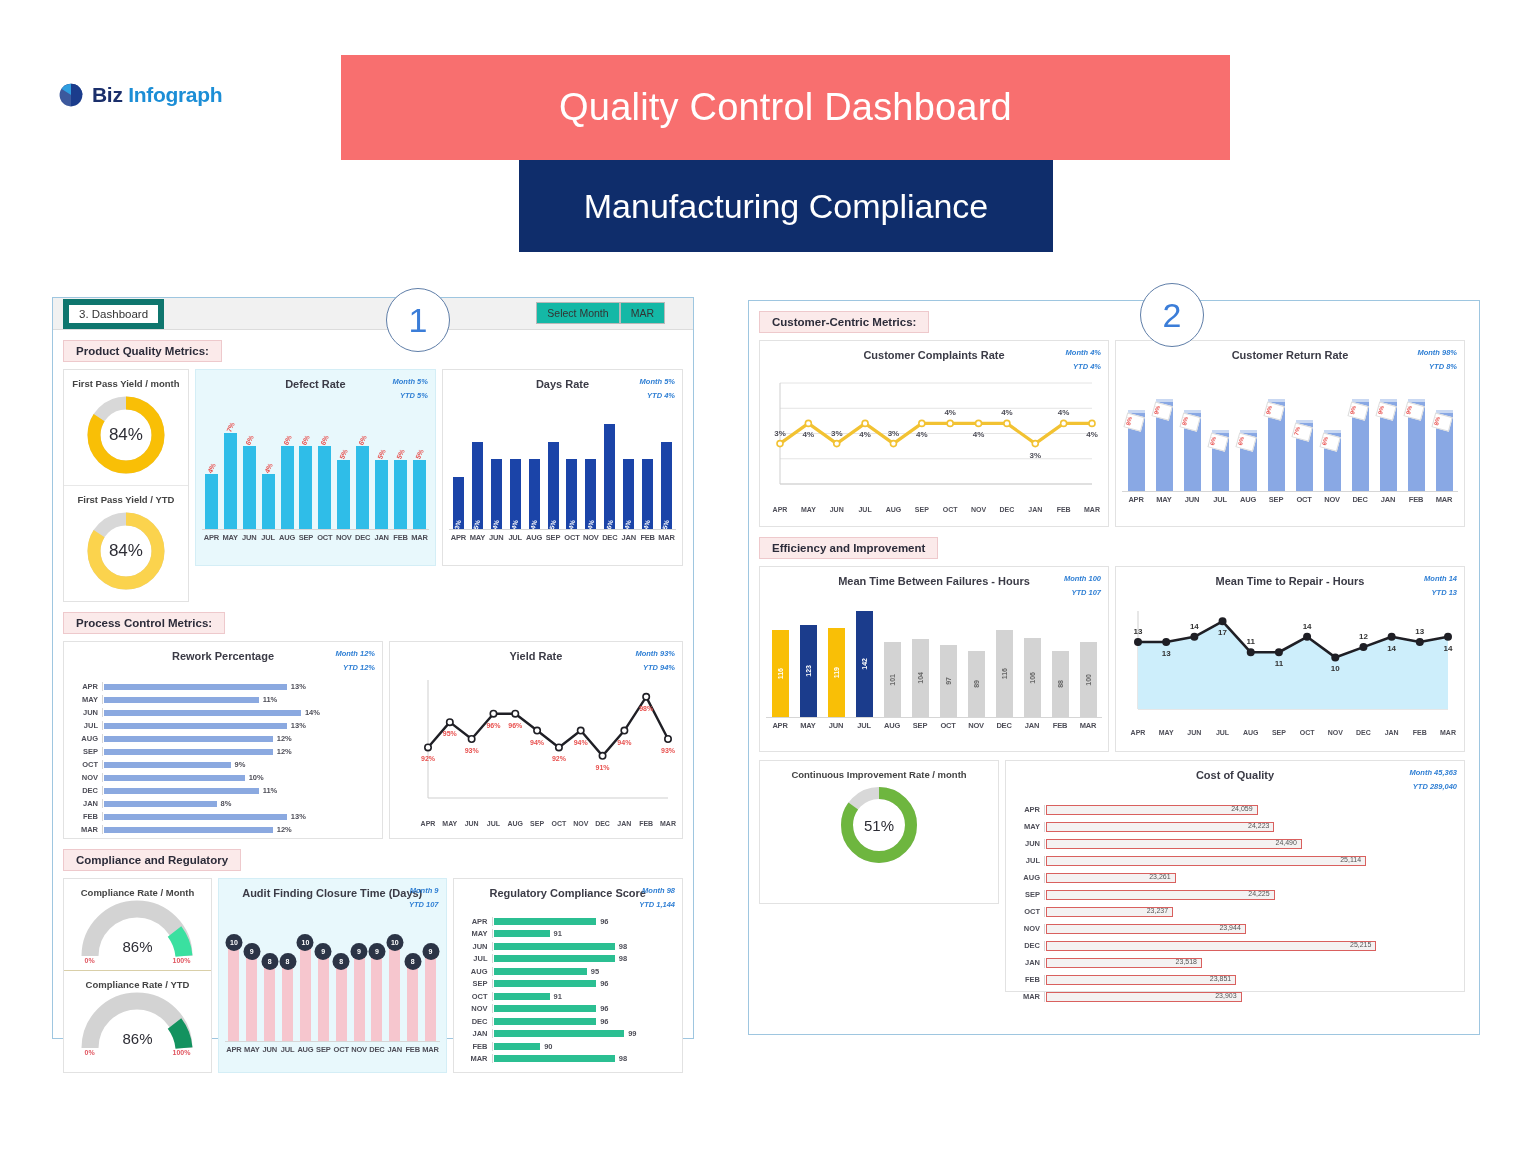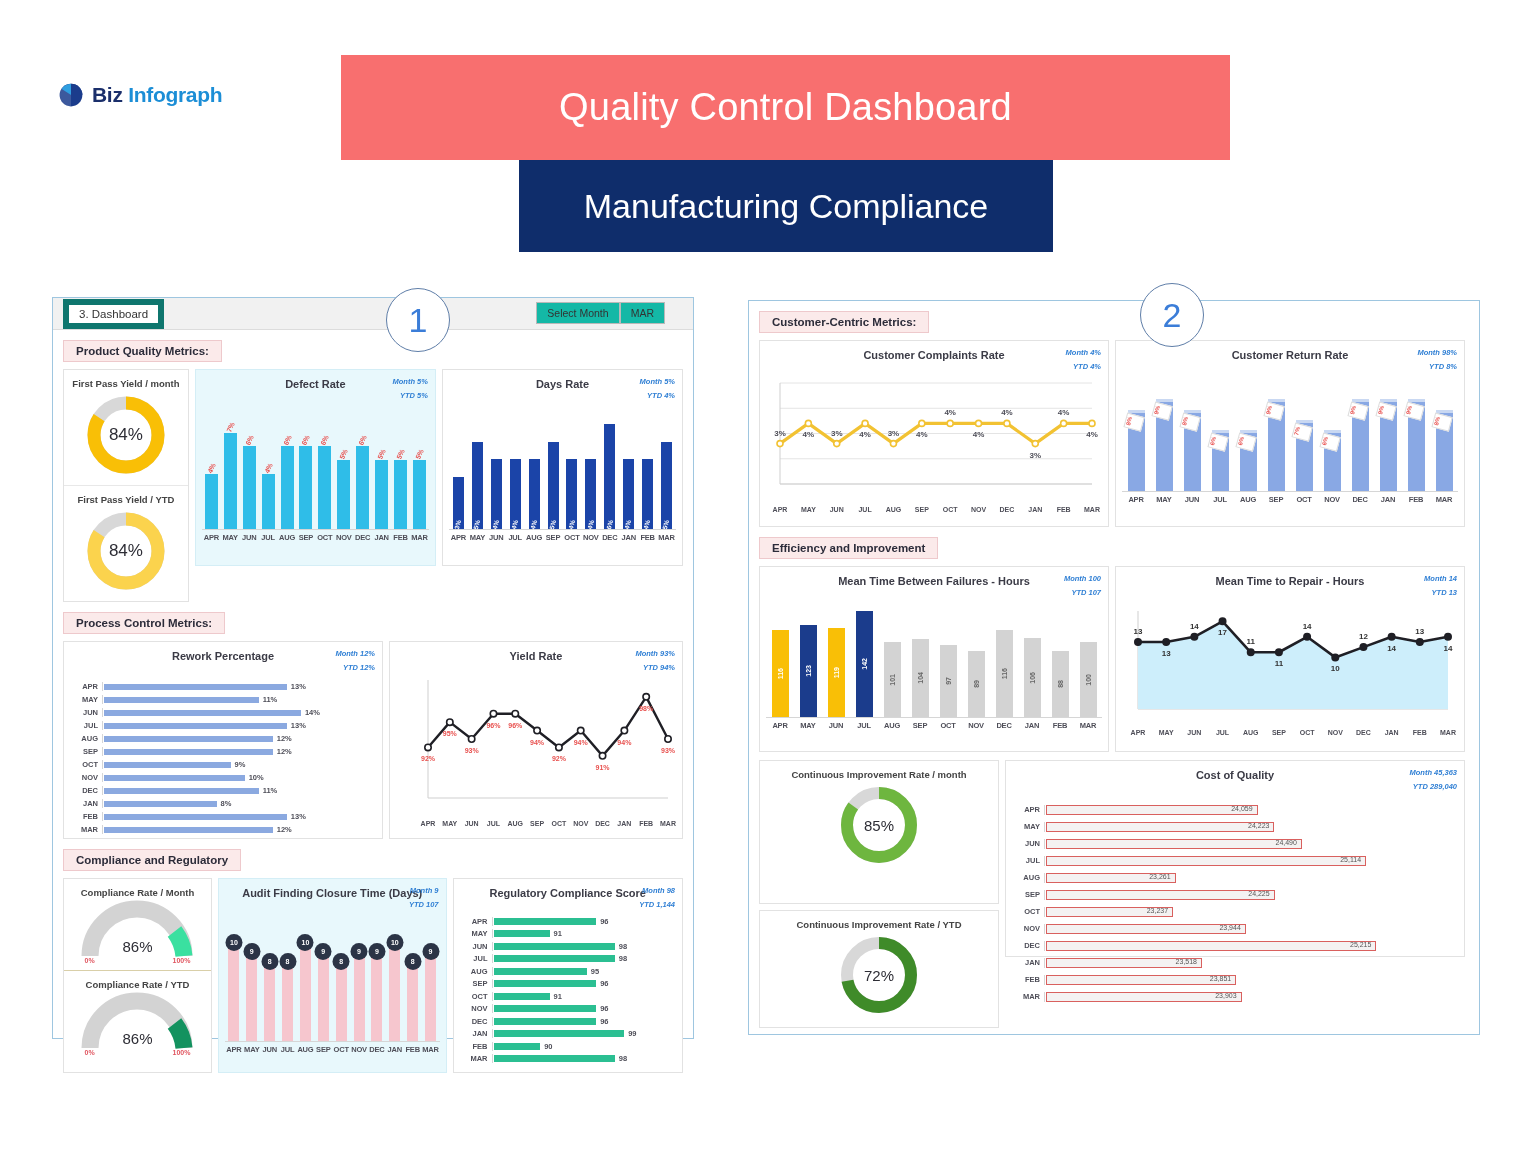--- a/index.html
+++ b/index.html
@@ -1025,39 +1025,27 @@
   <div class="row" style="margin-top:8px;">
     <div style="width:240px;display:flex;flex-direction:column;gap:6px;">
       <div class="card" style="height:144px;">
         <div class="card-title sm">Continuous Improvement Rate / month</div>
         <div class="donut-wrap">
           <div class="donut" style="width:86px;height:86px;margin-top:2px;">
             <svg width="86" height="86" viewBox="0 0 86 86">
               <circle cx="43" cy="43" r="32" fill="none" stroke="#d8d8d8" stroke-width="12"></circle>
               <circle cx="43" cy="43" r="32" fill="none" stroke="#6eb63f" stroke-width="12" stroke-dasharray="170.9 201.1" transform="rotate(-90 43 43)"></circle>
             </svg>
-            <div class="donut-val small">85%</div>
-          </div>
-        </div>
-      </div>
-      <div class="card" style="height:118px;">
-        <div class="card-title sm">Continuous Improvement Rate / YTD</div>
-        <div class="donut-wrap">
-          <div class="donut" style="width:86px;height:86px;margin-top:2px;">
-            <svg width="86" height="86" viewBox="0 0 86 86">
-              <circle cx="43" cy="43" r="32" fill="none" stroke="#d8d8d8" stroke-width="12"></circle>
-              <circle cx="43" cy="43" r="32" fill="none" stroke="#3f8b29" stroke-width="12" stroke-dasharray="144.8 201.1" transform="rotate(-90 43 43)"></circle>
-            </svg>
-            <div class="donut-val small">72%</div>
-          </div>
-        </div>
-      </div>
-    </div>
-
-    <div class="card" style="width:460px;height:197px;">
+            <div class="donut-val small">51%</div>
+          </div>
+        </div>
+      </div>
+    </div>
+
+    <div class="card" style="width:460px;height:232px;">
       <div class="card-title">Cost of Quality</div>
       <div class="badges">
         <div>Month 45,363</div>
         <div>YTD 289,040</div>
       </div>
       <div class="hbars" id="coq-bars" style="margin-top:18px;">
           <div class="hrow" style="height: 17px;">
             <div class="hlab">APR</div>
             <div class="htrack">
               <div class="hbar coq" style="width: 211.619px; height: 10px;">

